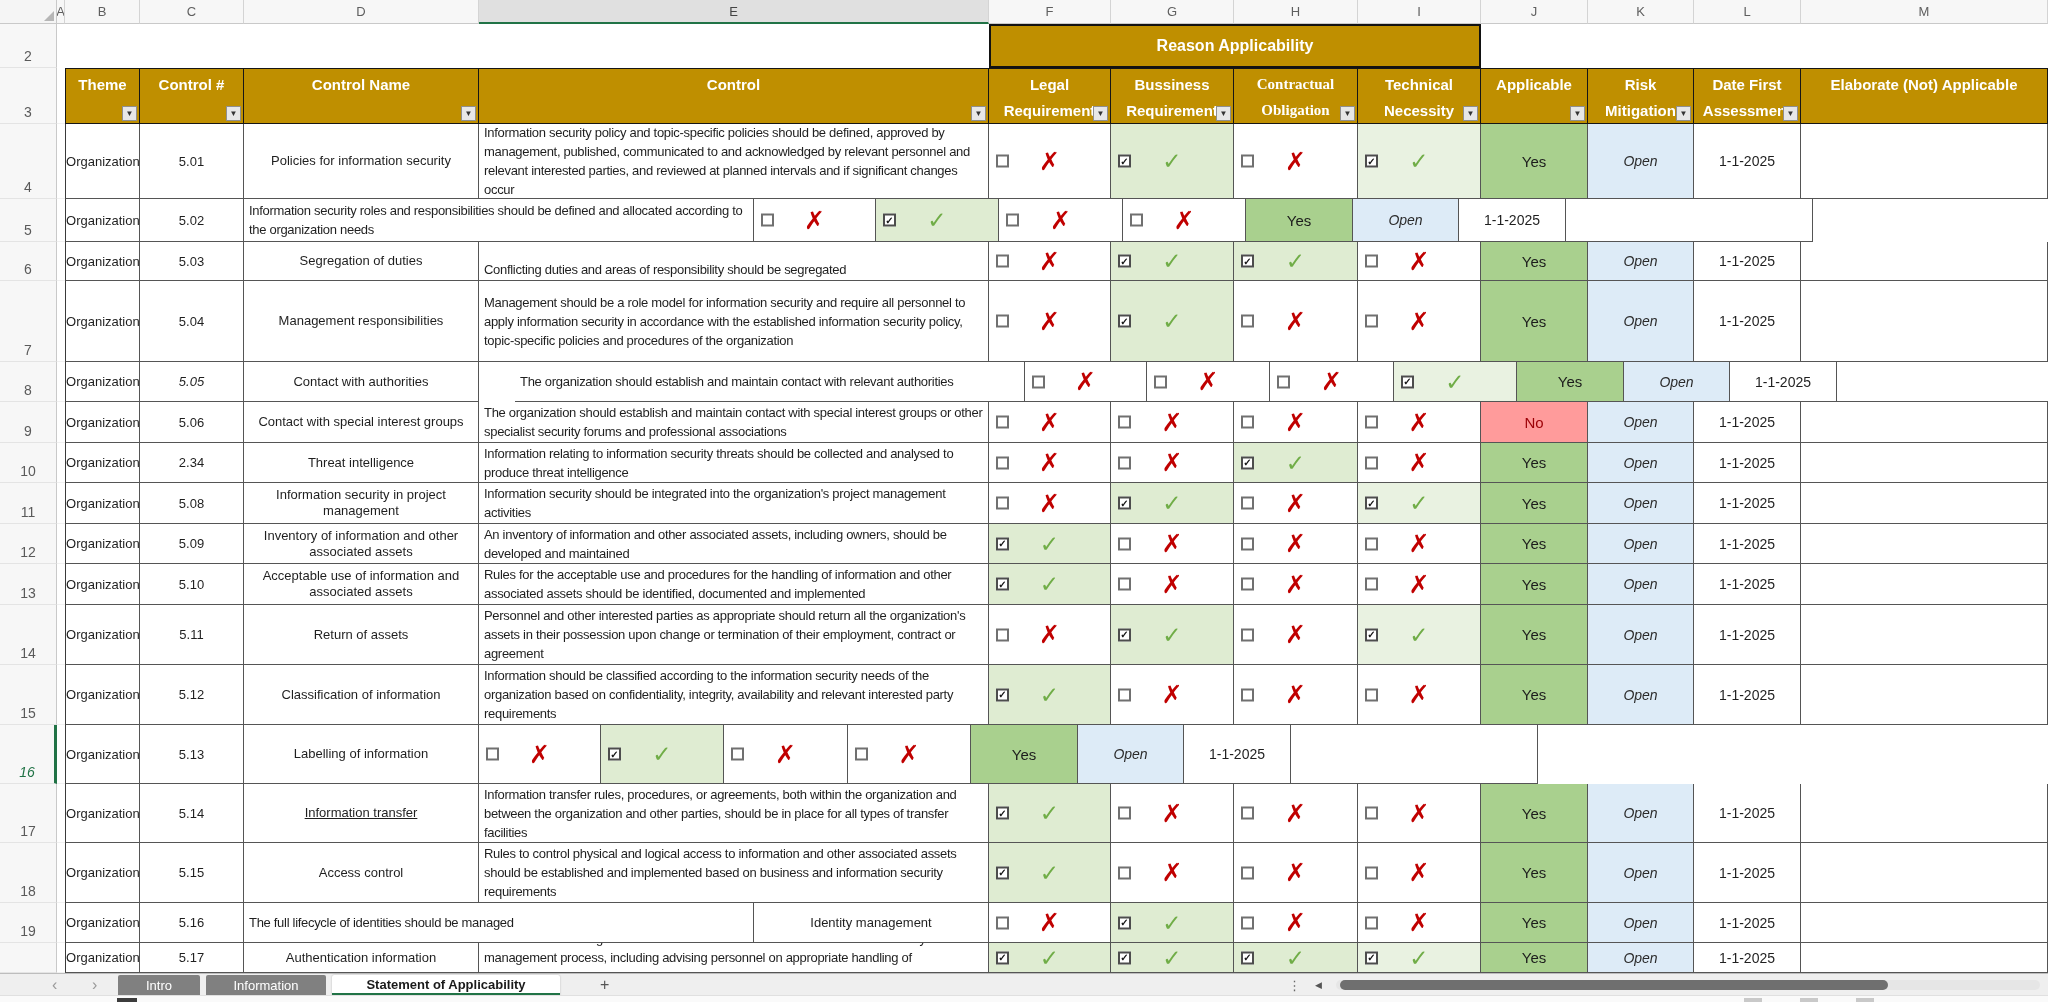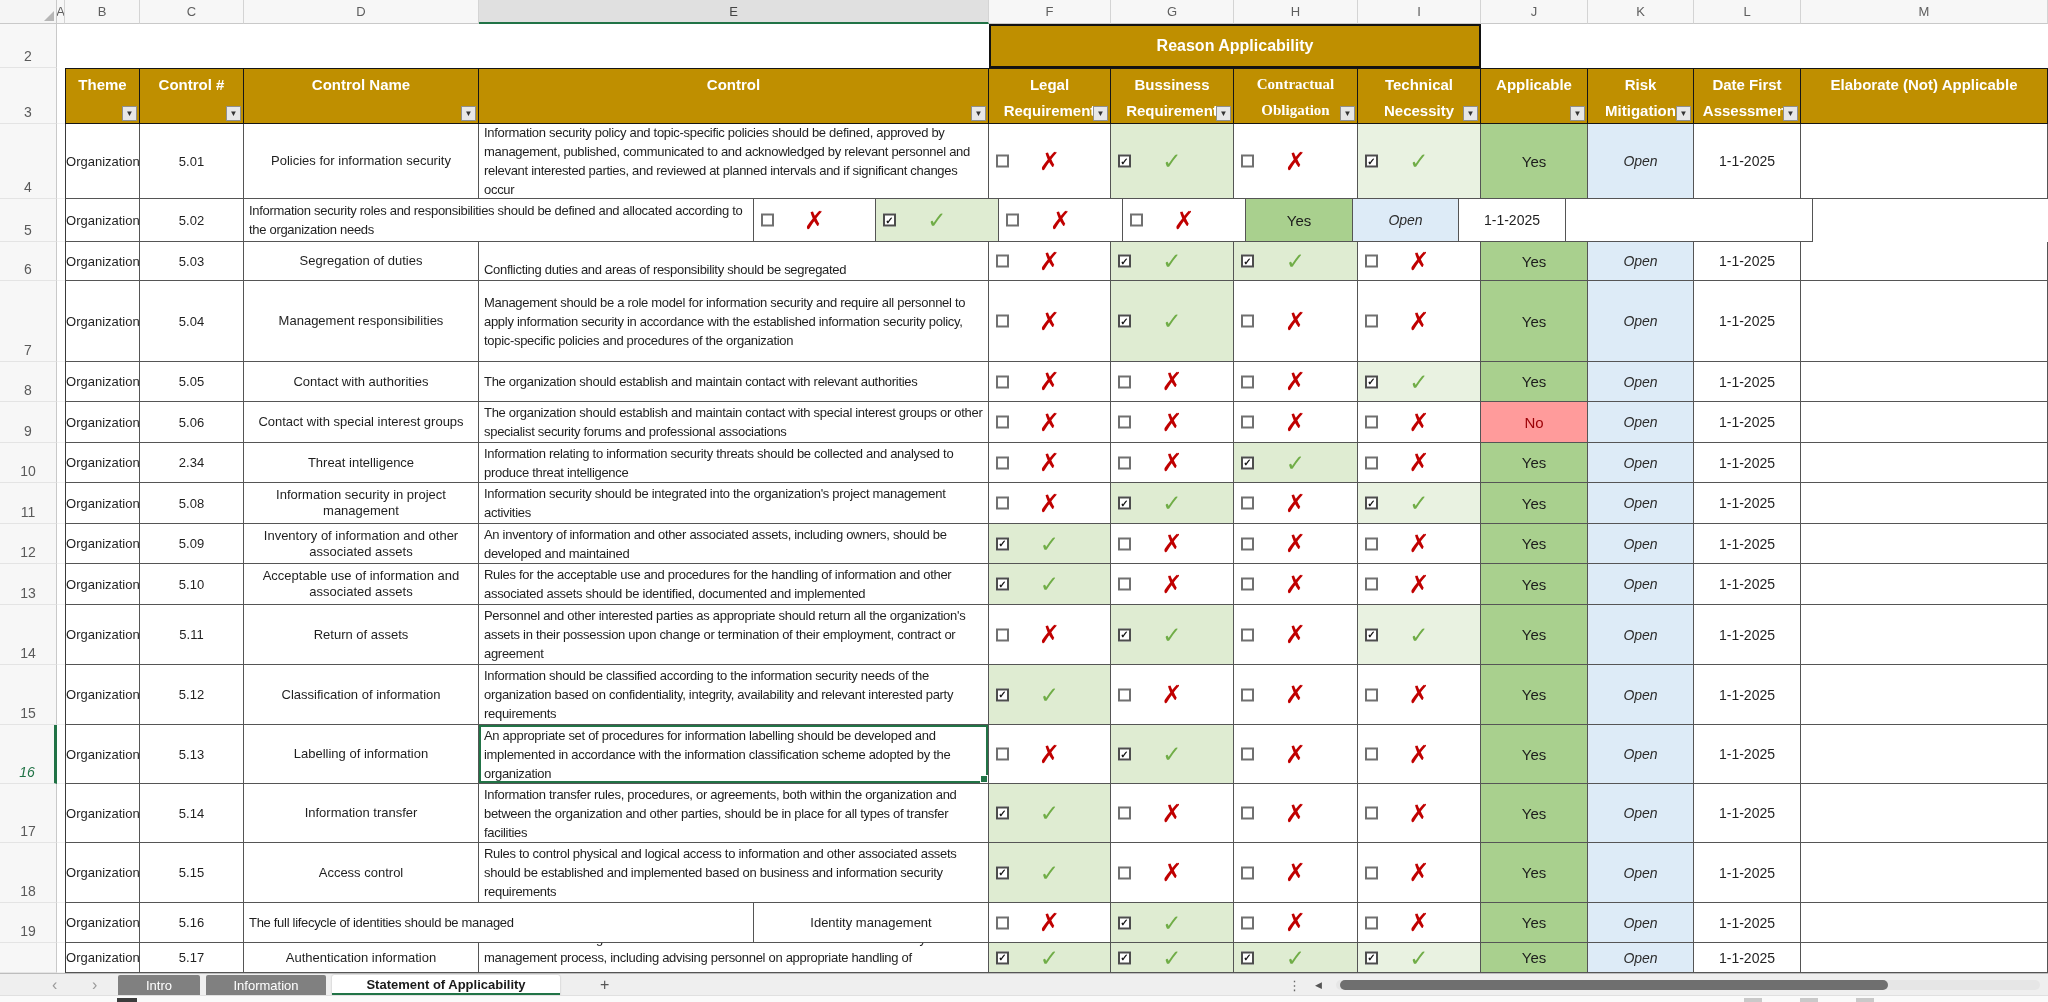--- a/index.html
+++ b/index.html
@@ -276,23 +276,23 @@
         </div>
         <div class="cell appcell yes" style="width: 107px;">Yes</div>
         <div class="cell risk" style="width: 106px;">Open</div>
         <div class="cell datec" style="width: 107px;">1-1-2025</div>
         <div class="cell" style="width: 247px;"></div>
       </div>
       <div class="srow" style="height: 40px;">
         <div class="gut" style="width: 57px;">8</div>
         <div class="slivA" style="width: 8px;"></div>
         <div class="cell theme first" style="width: 75px;">5.Organizational</div>
-        <div class="cell cno" style="width: 104px;">5.05</div>
+        <div class="cell cno" style="width: 104px; font-style: italic;">5.05</div>
         <div class="cell cname" style="width: 235px;">Contact with authorities</div>
-        <div class="cell ctext" style="width: 510px;">
+        <div class="cell ctext" style="width: 510px; margin-left: 36px;">
           <div class="inner">The organization should establish and maintain contact with relevant authorities</div>
         </div>
         <div class="cell" style="width: 122px;">
           <div class="cb"></div>
           <span class="mark x">✗</span>
         </div>
         <div class="cell" style="width: 123px;">
           <div class="cb"></div>
           <span class="mark x">✗</span>
         </div>
@@ -518,23 +518,20 @@
         <div class="cell risk" style="width: 106px;">Open</div>
         <div class="cell datec" style="width: 107px;">1-1-2025</div>
         <div class="cell" style="width: 247px;"></div>
       </div>
       <div class="srow" style="height: 59px;">
         <div class="gut selrow" style="width: 57px; font-style: italic;">16</div>
         <div class="slivA" style="width: 8px;"></div>
         <div class="cell theme first" style="width: 75px;">5.Organizational</div>
         <div class="cell cno" style="width: 104px;">5.13</div>
         <div class="cell cname" style="width: 235px;">Labelling of information</div>
-        <div class="cell ctext active-cell" style="width: 510px;">
-          <div class="inner">An appropriate set of procedures for information labelling should be developed and implemented in accordance with the information classification scheme adopted by the organization</div>
-        </div>
         <div class="cell" style="width: 122px;">
           <div class="cb"></div>
           <span class="mark x">✗</span>
         </div>
         <div class="cell rbg" style="width: 123px;">
           <div class="cb on">✓</div>
           <span class="mark v">✓</span>
         </div>
         <div class="cell" style="width: 124px;">
           <div class="cb"></div>
@@ -547,21 +544,21 @@
         <div class="cell appcell yes" style="width: 107px;">Yes</div>
         <div class="cell risk" style="width: 106px;">Open</div>
         <div class="cell datec" style="width: 107px;">1-1-2025</div>
         <div class="cell" style="width: 247px;"></div>
       </div>
       <div class="srow" style="height: 59px;">
         <div class="gut" style="width: 57px;">17</div>
         <div class="slivA" style="width: 8px;"></div>
         <div class="cell theme first" style="width: 75px;">5.Organizational</div>
         <div class="cell cno" style="width: 104px;">5.14</div>
-        <div class="cell cname" style="width: 235px;">Information transfer</div>
+        <div class="cell cname" style="width: 235px; text-decoration: underline;">Information transfer</div>
         <div class="cell ctext" style="width: 510px;">
           <div class="inner">Information transfer rules, procedures, or agreements, both within the organization and between the organization and other parties, should be in place for all types of transfer facilities</div>
         </div>
         <div class="cell rbg" style="width: 122px;">
           <div class="cb on">✓</div>
           <span class="mark v">✓</span>
         </div>
         <div class="cell" style="width: 123px;">
           <div class="cb"></div>
           <span class="mark x">✗</span>

